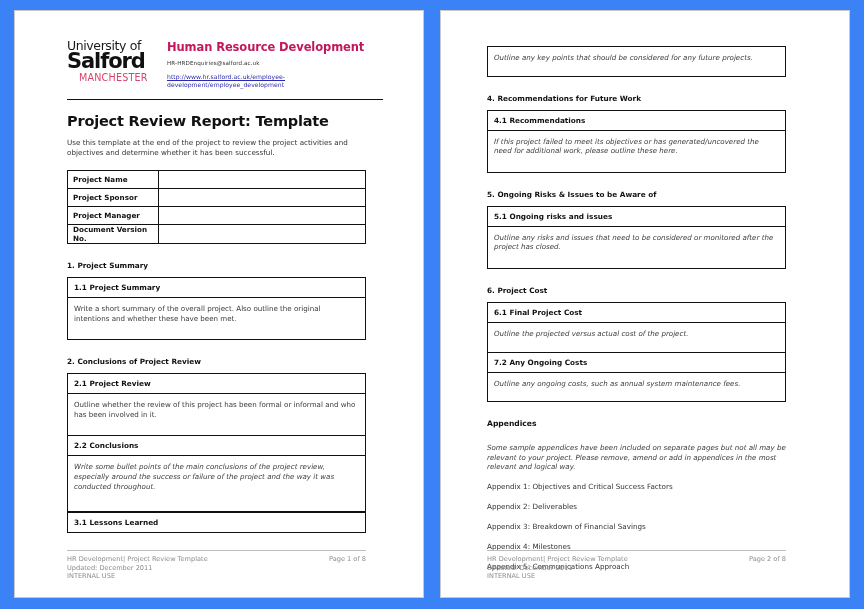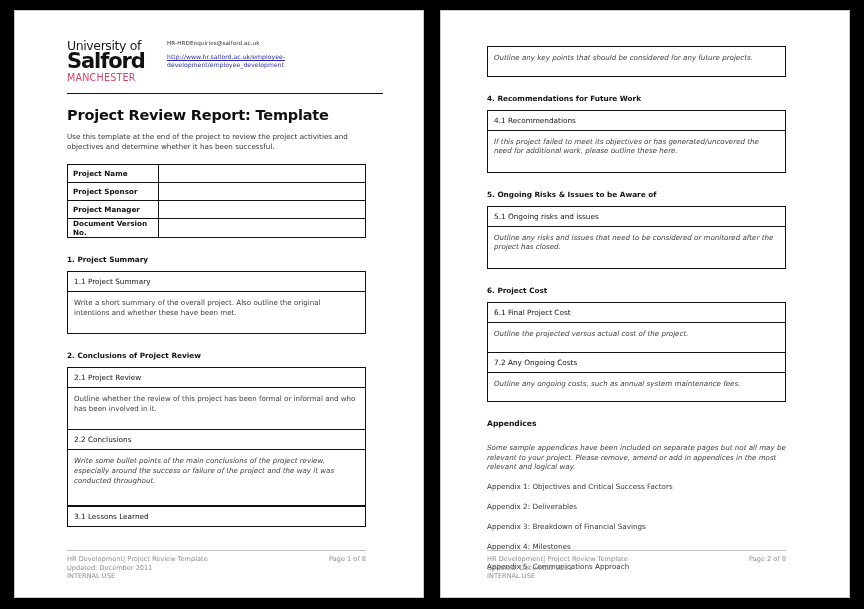--- a/index.html
+++ b/index.html
@@ -10,21 +10,21 @@
   body {
     width: 864px;
     height: 609px;
     font-family: "DejaVu Sans", sans-serif;
     overflow: hidden;
   }
   .workspace {
     position: relative;
     width: 864px;
     height: 609px;
-    background: #000000;
+    background: #3b82f6;
   }
   .page {
     position: absolute;
     top: 10px;
     width: 410px;
     height: 588px;
     background: #ffffff;
     border: 1px solid #c9c9c9;
     box-sizing: border-box;
     overflow: hidden;
@@ -79,20 +79,21 @@
     letter-spacing: -1.1px;
     line-height: 21px;
     margin-top: -1px;
   }
   .logo-line3 {
     font-size: 9.6px;
     color: #d8456c;
     letter-spacing: 0.2px;
     line-height: 11px;
     margin-top: 0px;
+    margin-left: 12px;
   }
   .letterhead-right {
     padding-left: 18px;
     padding-top: 3px;
     flex: 1 1 auto;
   }
   .hrd-title {
     font-size: 11.5px;
     font-weight: 700;
     color: #c2185b;
@@ -158,21 +159,21 @@
     margin: 17px 0 7px 0;
   }
   .box {
     border: 1.2px solid #111111;
     width: 299px;
     box-sizing: border-box;
   }
   .box-right { width: 299px; }
   .box-row-head {
     font-size: 7.3px;
-    font-weight: 400;
+    font-weight: 700;
     color: #111111;
     padding: 5px 5px 5px 6px;
     border-bottom: 1px solid #111111;
   }
   .box-row-head.nb { border-bottom: none; }
   .box-row-body {
     font-size: 7.1px;
     color: #3a3a3a;
     line-height: 9.6px;
     padding: 6px 8px 6px 6px;
@@ -245,20 +246,21 @@
     <div class="page-inner">
       <div class="content">
 
         <div class="letterhead">
           <div class="logo">
             <div class="logo-line1">University of</div>
             <div class="logo-line2">Salford</div>
             <div class="logo-line3">MANCHESTER</div>
           </div>
           <div class="letterhead-right">
+            <div class="hrd-title">Human Resource Development</div>
             <div class="hrd-email">HR-HRDEnquiries@salford.ac.uk</div>
             <div class="hrd-url">
               <span class="u">http://www.hr.salford.ac.uk/employee-</span>
               <span class="u2">development/employee_development</span>
             </div>
           </div>
         </div>
 
         <div class="rule"></div>
 

